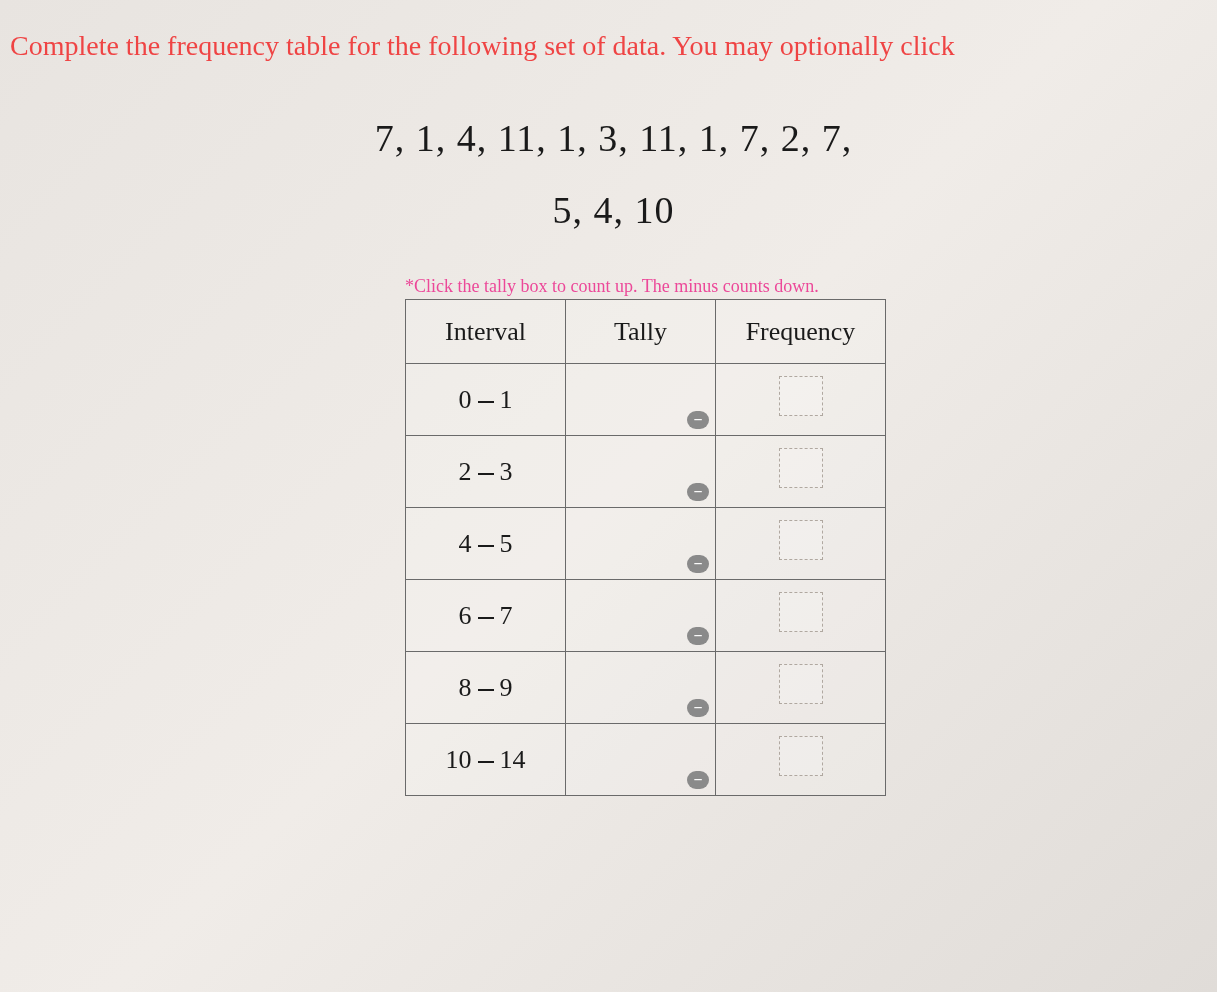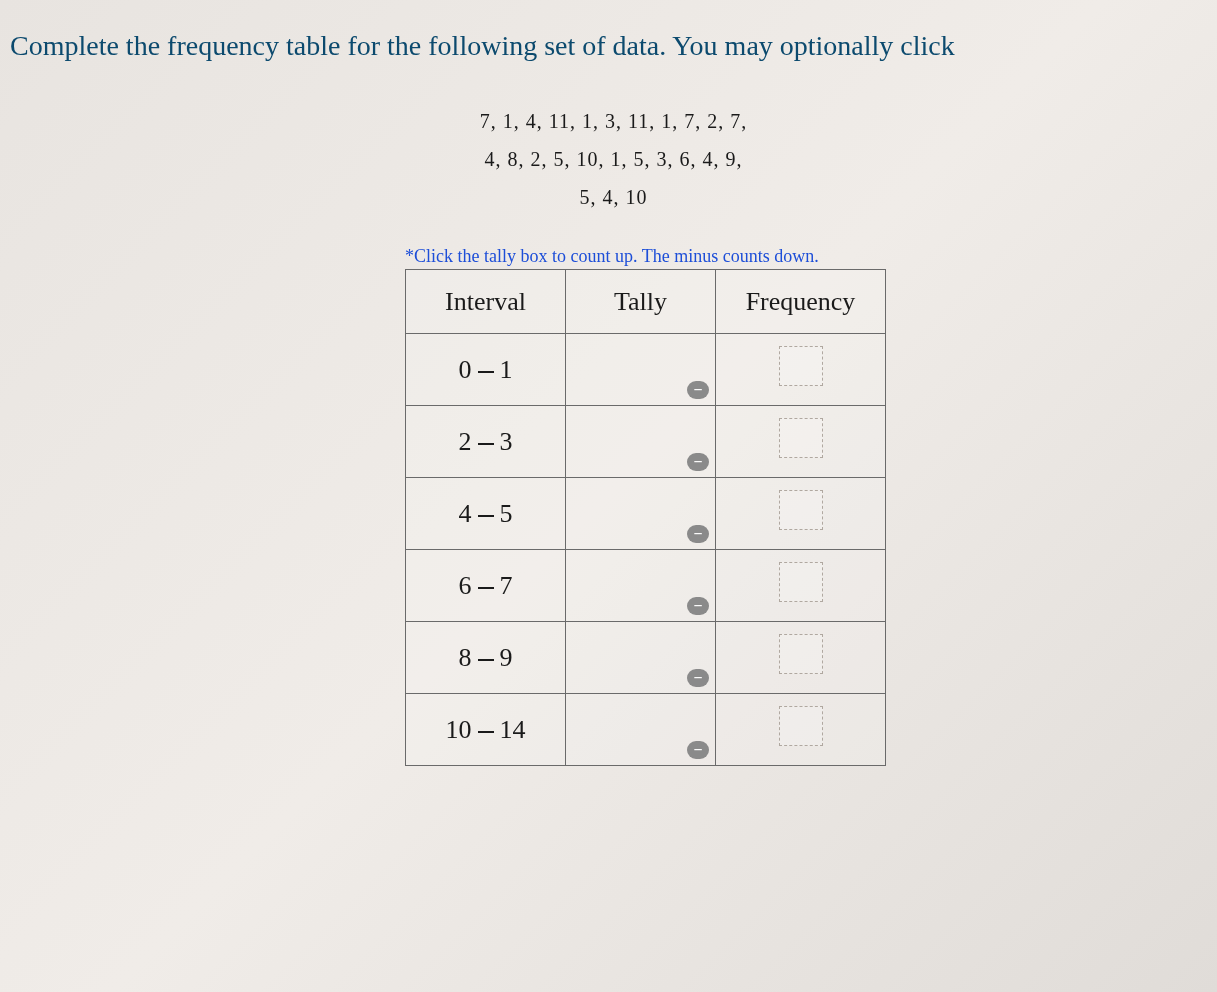--- a/index.html
+++ b/index.html
@@ -11,40 +11,40 @@
       font-family: Georgia, 'Times New Roman', serif;
       background: linear-gradient(135deg, #e8e4e0 0%, #f0ece8 50%, #e0dcd8 100%);
       width: 1217px;
       height: 992px;
       padding: 30px 0 0 10px;
       color: #1a1a1a;
       overflow: hidden;
     }
     .instruction {
       font-size: 28px;
-      color: #0c4a6e;
+      color: #ef4444;
       margin-bottom: 40px;
       padding-left: 0;
       white-space: nowrap;
     }
     .data-block {
       text-align: center;
-      font-size: 20px;
+      font-size: 38px;
       line-height: 1.9;
       color: #1a1a1a;
       margin-bottom: 30px;
       padding: 0 100px;
     }
     .data-line {
       display: block;
       letter-spacing: 1px;
     }
     .hint {
       font-size: 18px;
-      color: #1d4ed8;
+      color: #ec4899;
       margin-left: 395px;
       margin-bottom: 2px;
     }
     .freq-table {
       border-collapse: collapse;
       margin-left: 395px;
       background: rgba(255,255,255,0.15);
     }
     .freq-table th, .freq-table td {
       border: 1.5px solid #6a6a6a;
@@ -99,21 +99,20 @@
       margin: 0 6px;
     }
   </style>
 </head>
 <body>
 
 <div class="instruction">Complete the frequency table for the following set of data. You may optionally click</div>
 
 <div class="data-block">
   <span class="data-line">7,  1,  4,  11,  1,  3,  11,  1,  7,  2,  7,</span>
-  <span class="data-line">4,  8,  2,  5,  10,  1,  5,  3,  6,  4,  9,</span>
   <span class="data-line">5,  4,  10</span>
 </div>
 
 <div class="hint">*Click the tally box to count up. The minus counts down.</div>
 
 <table class="freq-table">
   <thead>
     <tr>
       <th class="col-interval">Interval</th>
       <th class="col-tally">Tally</th>

